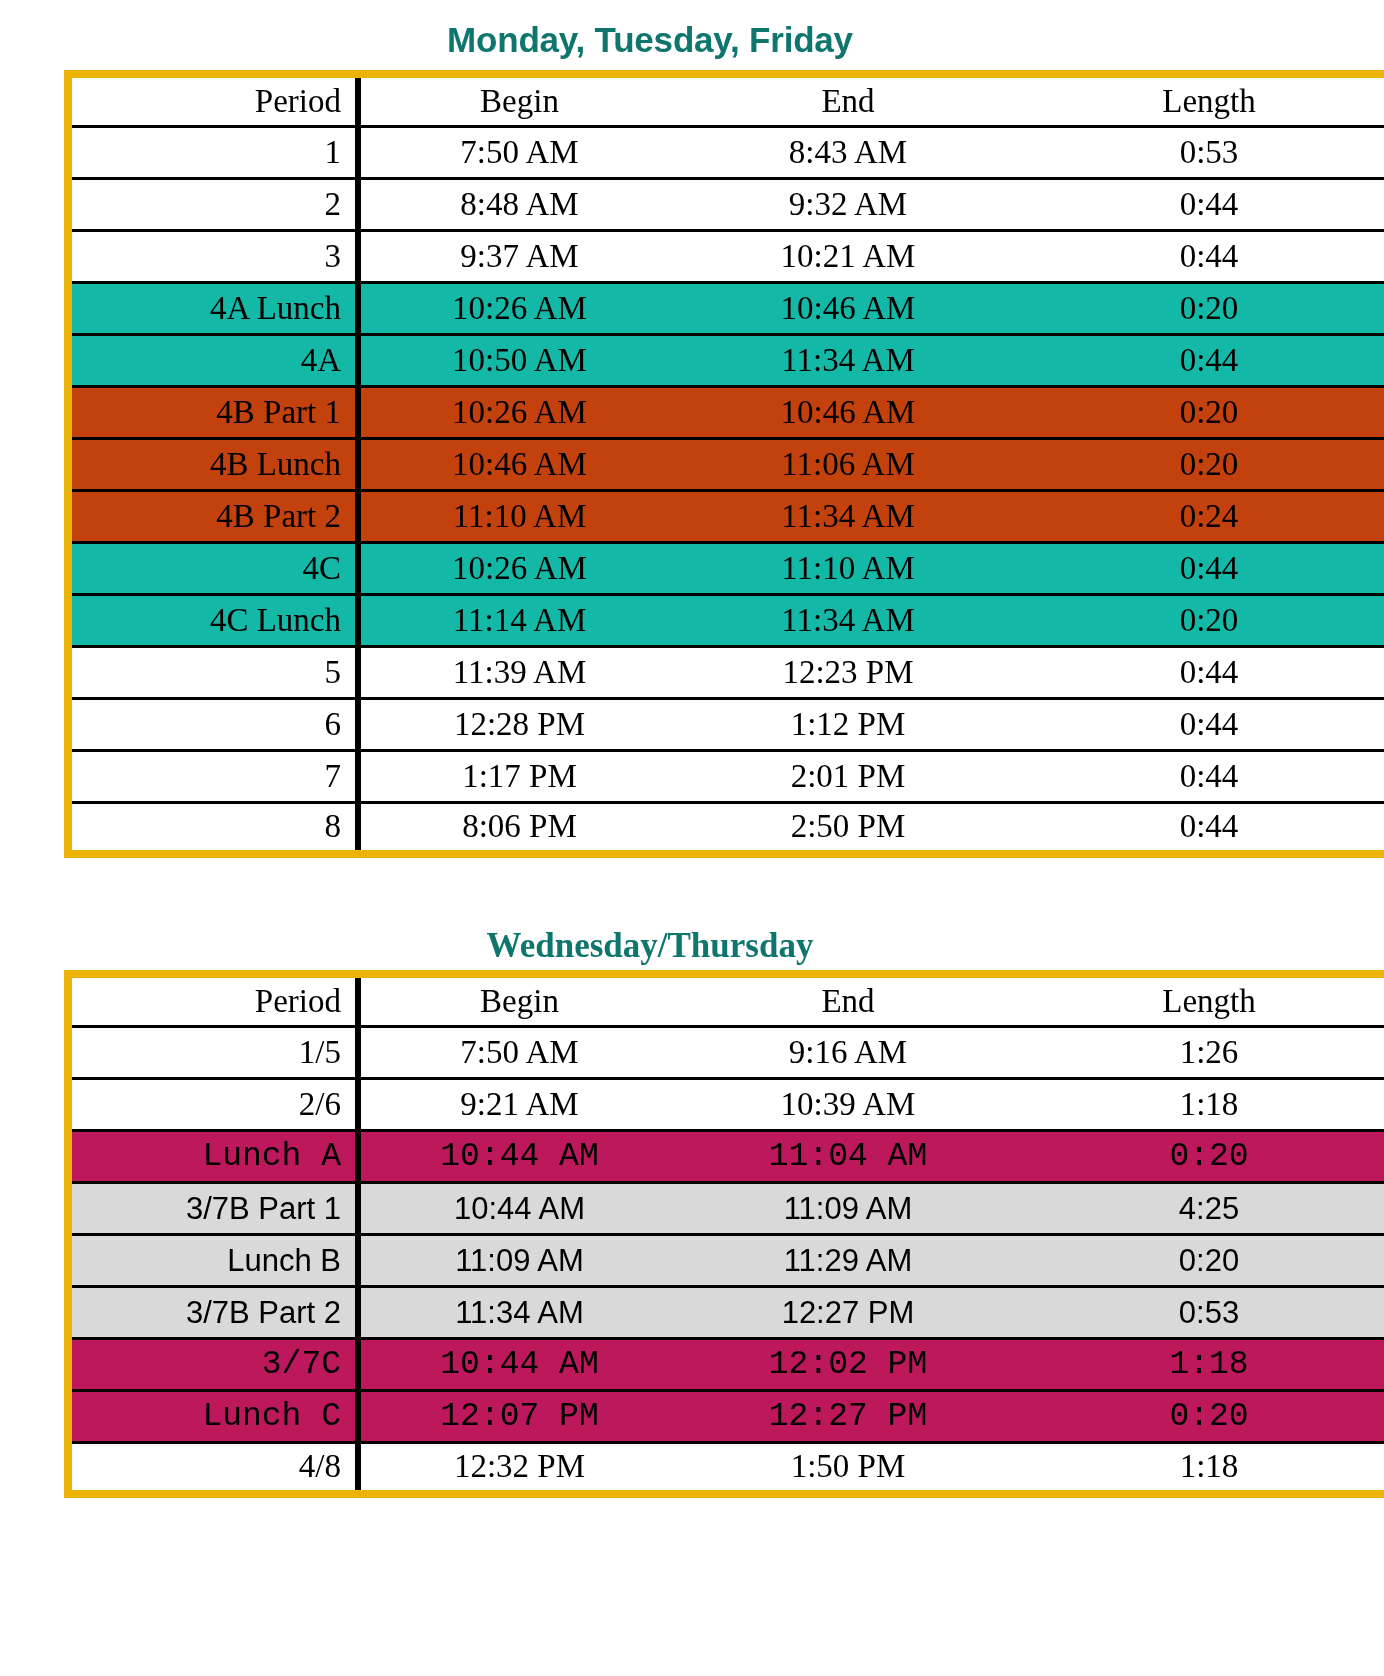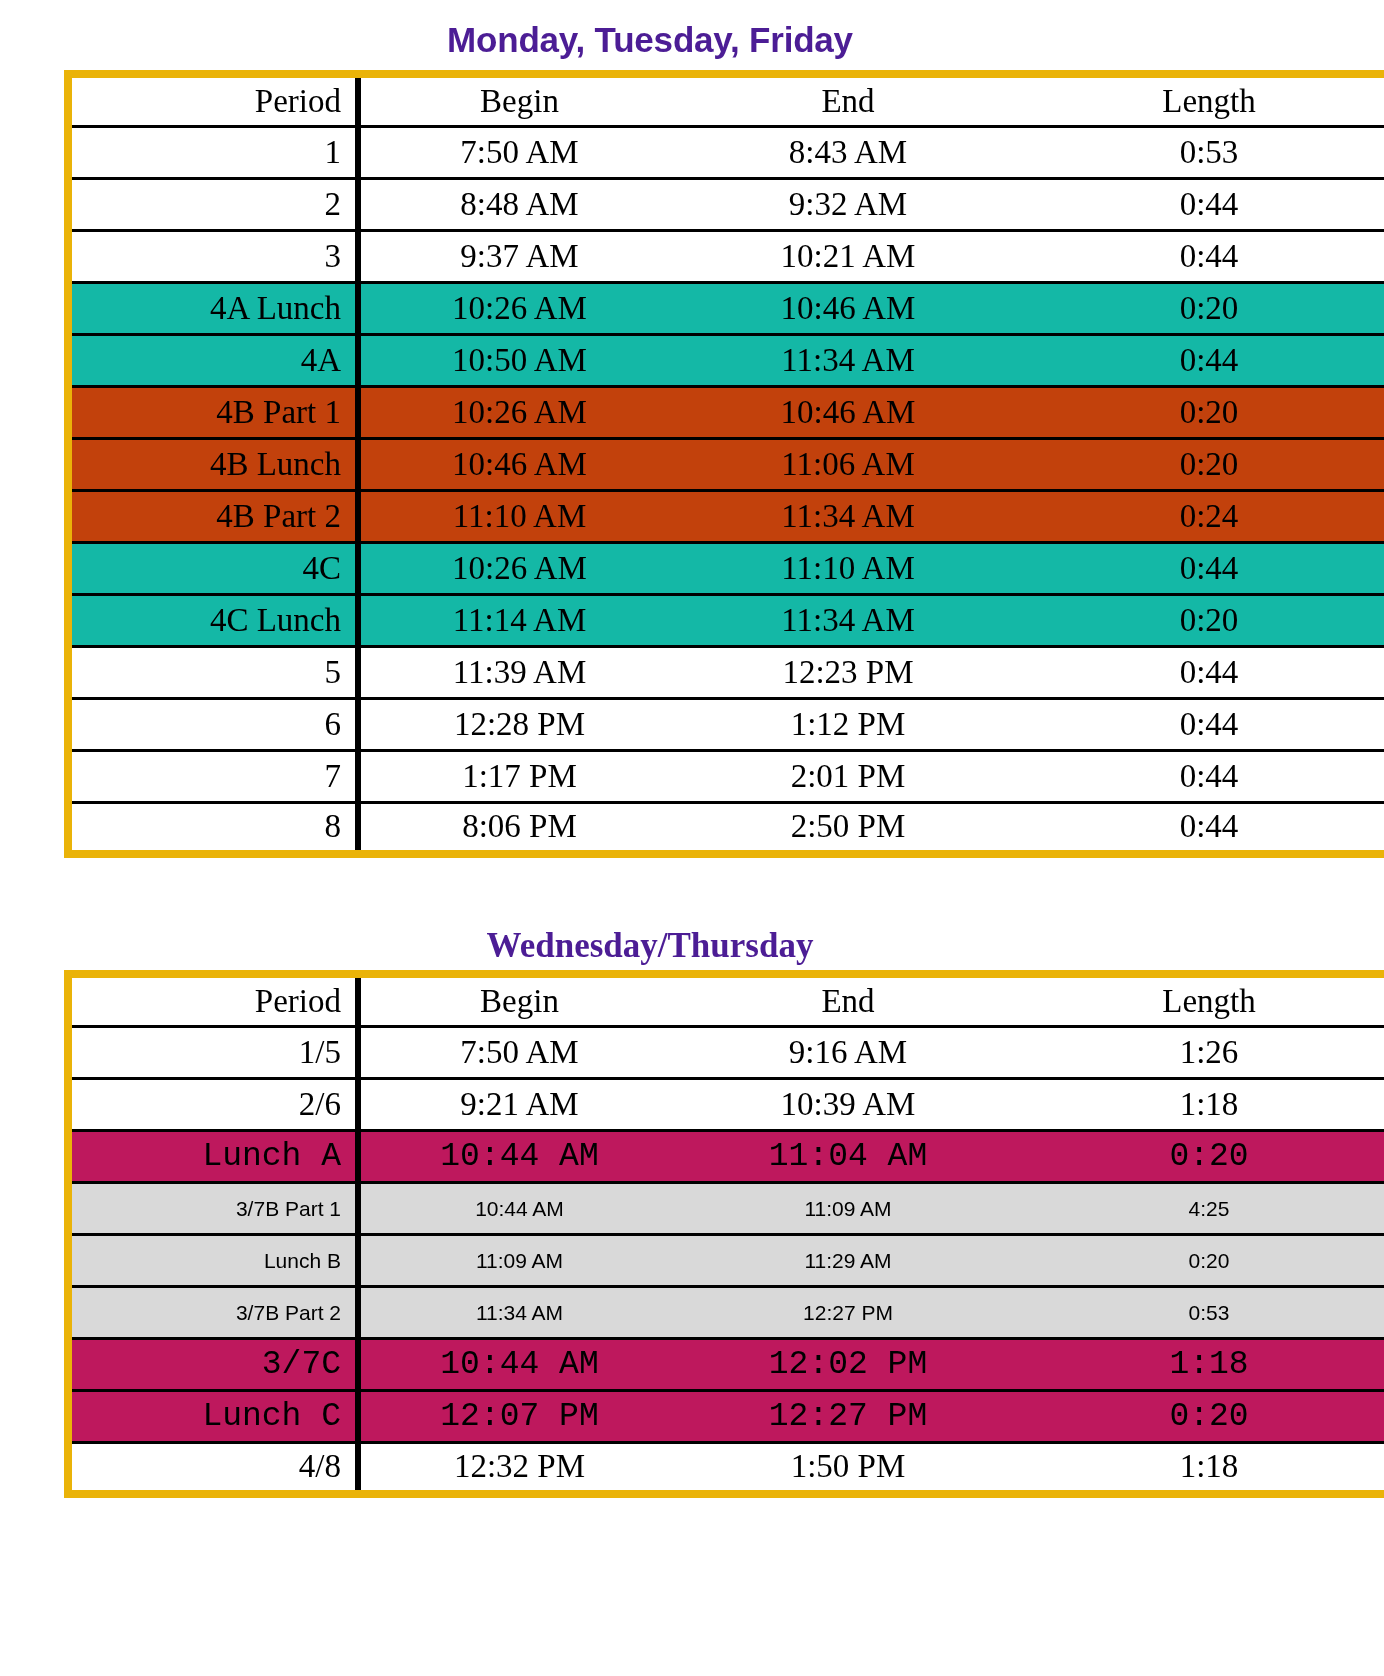--- a/index.html
+++ b/index.html
@@ -19,21 +19,21 @@
   .page {
     position: relative;
     width: 1384px;
     height: 1676px;
   }
 
   
   .title {
     text-align: center;
     font-weight: bold;
-    color: #4c1d95;
+    color: #0f766e;
     line-height: 1;
   }
   .title-sans {
     font-family: "Liberation Sans", "DejaVu Sans", sans-serif;
     font-size: 35px;
     letter-spacing: -0.2px;
   }
   .title-serif {
     font-family: "Liberation Serif", "DejaVu Serif", serif;
     font-size: 35px;
@@ -94,21 +94,21 @@
   
   .shade-dark1  { background: #14b8a6; }
   .shade-light1 { background: #c2410c; }
   .shade-dark2  { background: #be185d; font-family: Liberation Mono, monospace; }
   .shade-light2 { background: #d9d9d9; }
   .shade-none   { background: #ffffff; }
 
   
   .font-sans td, td.font-sans {
     font-family: "Liberation Sans", "DejaVu Sans", sans-serif;
-    font-size: 21px;
+    font-size: 31px;
   }
 </style>
 </head>
 <body>
 
 <div class="page">
 
   <div id="title-mtf" class="title title-sans">Monday, Tuesday, Friday</div>
 
   <table class="sched-table" id="table-mtf">

